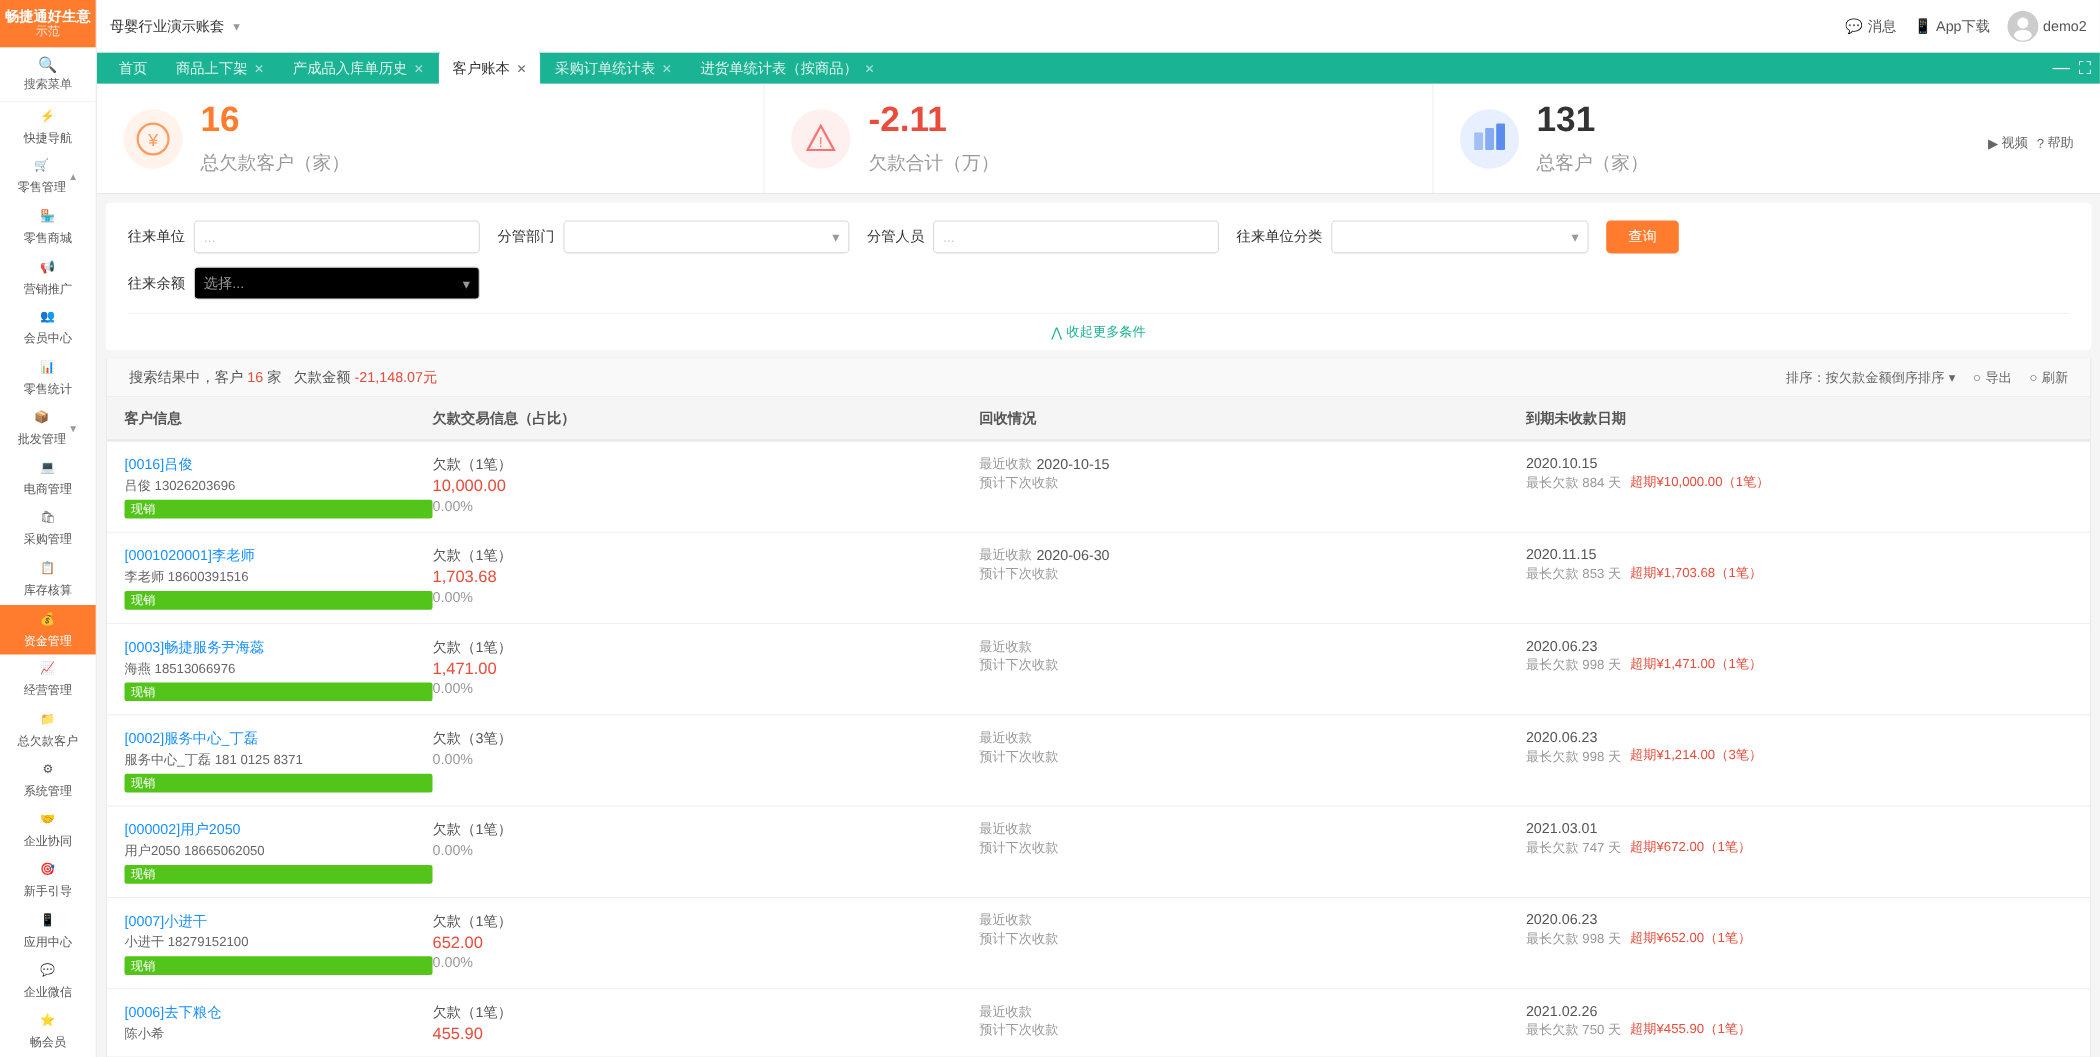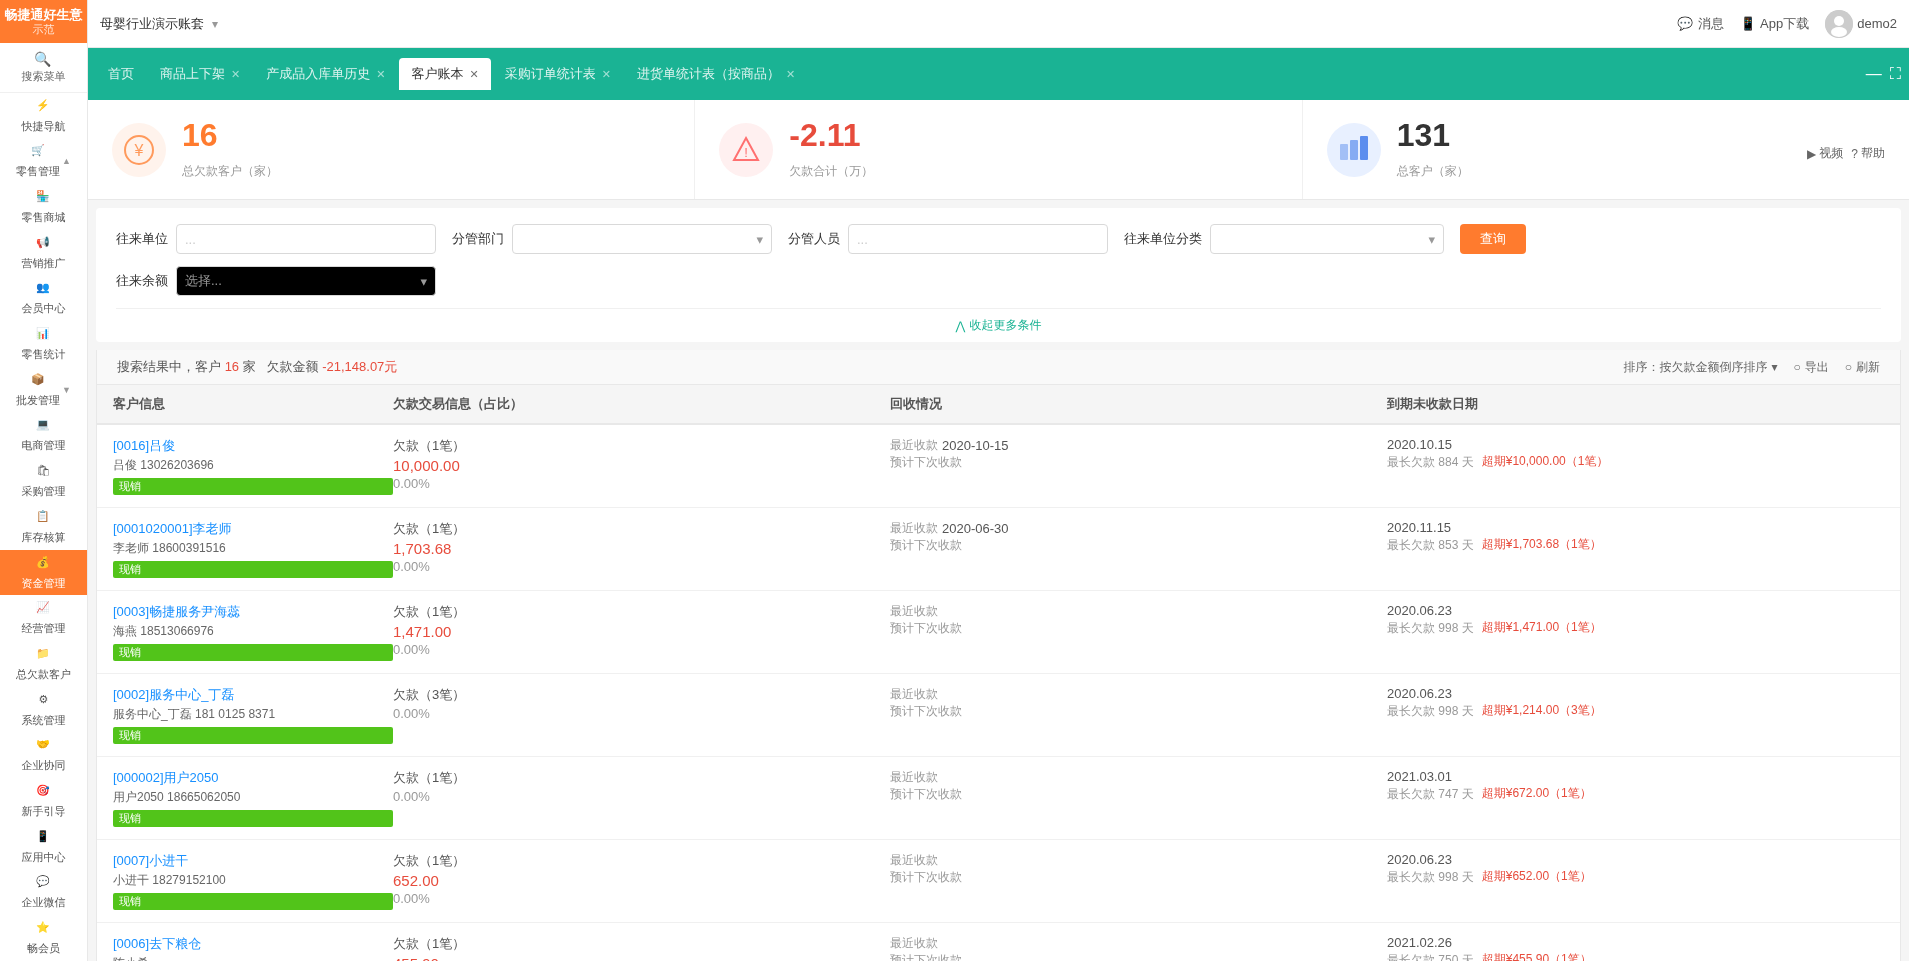--- a/index.html
+++ b/index.html
@@ -21,38 +21,38 @@
 
     
     .topbar { height: 48px; background: #fff; border-bottom: 1px solid #e8e8e8; display: flex; align-items: center; justify-content: space-between; padding: 0 12px; flex-shrink: 0; }
     .topbar-left { display: flex; align-items: center; gap: 8px; font-size: 12px; color: #666; justify-content: flex-end; }
     .topbar-company { font-size: 13px; color: #333; }
     .topbar-right { display: flex; align-items: center; gap: 16px; font-size: 13px; color: #555; }
     .topbar-icon-btn { display: flex; align-items: center; gap: 4px; cursor: pointer; }
     .topbar-avatar { width: 28px; height: 28px; border-radius: 50%; background: #ccc; overflow: hidden; display: flex; align-items: center; justify-content: center; }
 
     
-    .tabbar { height: 52px; background: #1ab394; display: flex; align-items: center; padding: 0 8px; gap: 2px; flex-shrink: 0; }
+    .tabbar { height: 28px; background: #1ab394; display: flex; align-items: center; padding: 0 8px; gap: 2px; flex-shrink: 0; }
     .tab { height: 32px; display: flex; align-items: center; padding: 0 12px; font-size: 13px; color: rgba(255,255,255,0.85); cursor: pointer; border-radius: 4px 4px 0 0; gap: 6px; white-space: nowrap; }
     .tab.active { background: #fff; color: #333; }
     .tab-close { font-size: 11px; color: inherit; opacity: 0.7; }
     .tabbar-actions { margin-left: auto; display: flex; align-items: center; gap: 8px; color: #fff; font-size: 16px; }
 
     
     .page-content { flex: 1; overflow-y: auto; background: #f5f5f5; padding: 0; }
 
     
     .stats-row { display: flex; background: #fff; border-bottom: 1px solid #e8e8e8; height: 100px; }
     .stat-card { flex: 1; display: flex; align-items: center; padding: 16px 24px; border-right: 1px solid #f0f0f0; gap: 16px; }
     .stat-info { display: flex; flex-direction: column; }
     .stat-value { font-size: 32px; font-weight: bold; line-height: 1; }
     .stat-value.orange { color: #ff7b2e; }
     .stat-value.red { color: #e74c3c; }
     .stat-value.dark { color: #333; font-weight: 900; }
-    .stat-label { font-size: 12px; color: #999; margin-top: 12px; font-family: Liberation Mono, monospace; }
+    .stat-label { font-size: 17px; color: #999; margin-top: 12px; font-family: Liberation Mono, monospace; }
     .stat-card-last { border-right: none; }
     .stat-card-actions { margin-left: auto; display: flex; gap: 8px; align-items: flex-start; font-size: 12px; color: #666; padding-top: 8px; }
     .stat-action-btn { display: flex; align-items: center; gap: 3px; cursor: pointer; }
 
     
     .filter-area { background: #fff; padding: 16px 20px 0; margin: 8px; border-radius: 4px; }
     .filter-row { display: flex; align-items: center; gap: 16px; margin-bottom: 12px; flex-wrap: wrap; }
     .filter-item { display: flex; align-items: center; gap: 8px; flex: 1; min-width: 200px; max-width: 320px; }
     .filter-label { font-size: 13px; color: #333; white-space: nowrap; }
     .filter-collapse { display: flex; justify-content: center; padding: 8px; border-top: 1px solid #f0f0f0; margin-top: 4px; }

